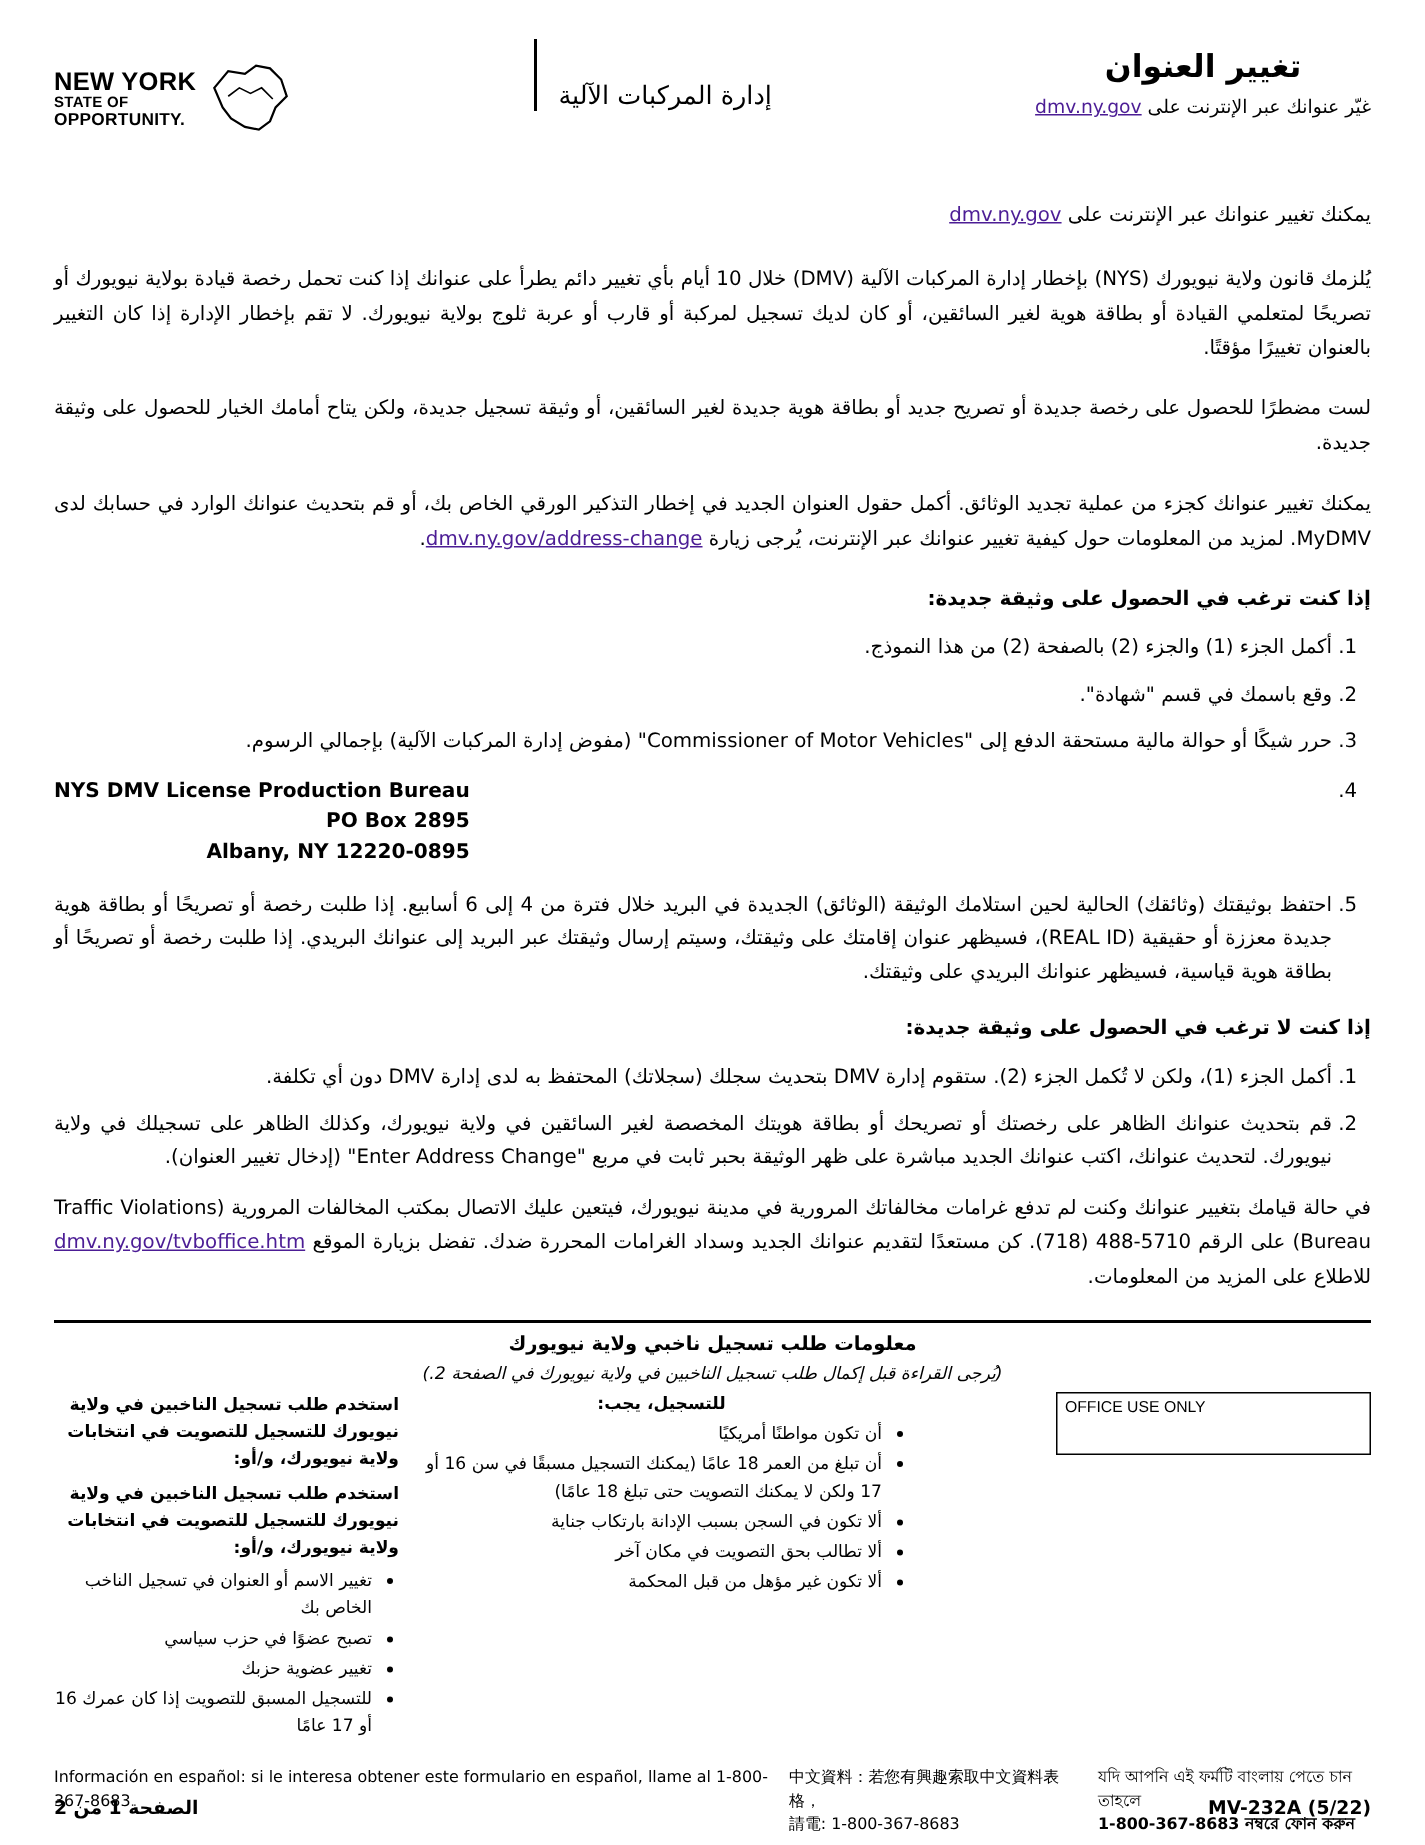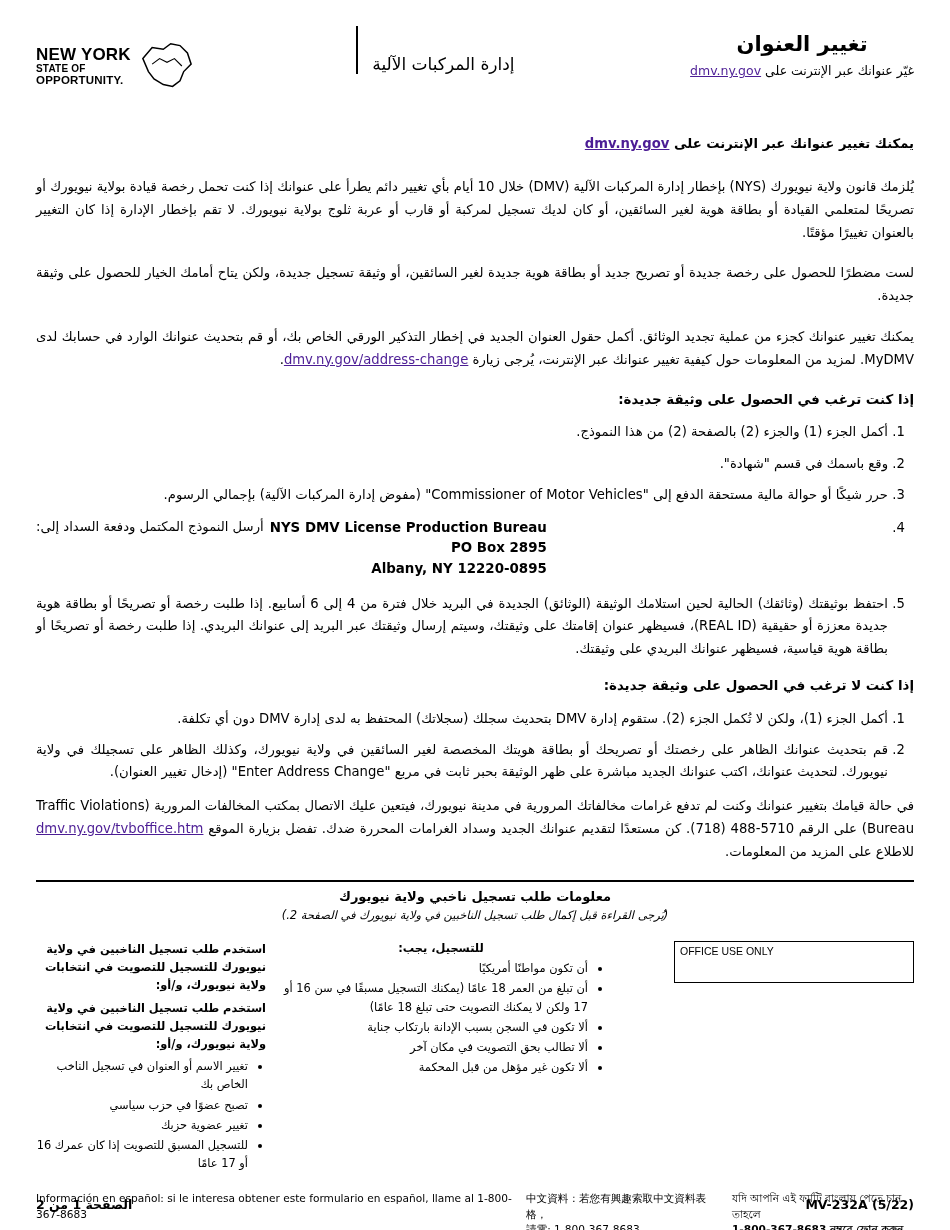--- a/index.html
+++ b/index.html
@@ -91,21 +91,20 @@
     margin-top: 40px;
     font-size: 13.2px;
     line-height: 1.75;
     text-align: justify;
     text-align-last: right;
   }
   .center-line {
     text-align: center;
     margin-bottom: 20px;
     font-size: 13.2px;
-    font-weight: bold;
   }
   p.para {
     margin: 0 0 17px 0;
   }
   .sec-head {
     font-weight: bold;
     font-size: 13.4px;
     margin: 14px 0 10px 0;
     text-align: right;
   }
@@ -145,37 +144,37 @@
     text-align: center;
     font-weight: bold;
     font-size: 13px;
     margin-top: 7px;
   }
   .vr-sub {
     text-align: center;
     font-size: 11.5px;
     font-style: italic;
     margin-top: 4px;
-    margin-bottom: 19px;
+    margin-bottom: 6px;
   }
   .vr-cols {
     display: flex;
     flex-direction: row;
     gap: 10px;
     margin-top: 6px;
   }
   .vr-col {
     flex: 1 1 0;
   }
   .vr-col.right { flex: 0 0 230px; }
   .vr-col.mid { flex: 0 0 330px; }
   .office-box {
     border: 1.5px solid #000;
     height: 42px;
-    width: 240px;
+    width: 210px;
     font-size: 10.5px;
     padding: 3px 5px;
     box-sizing: border-box;
     direction: ltr;
     text-align: left;
     font-family: "Liberation Sans", sans-serif;
   }
   .vr-head {
     font-size: 11.4px;
     font-weight: bold;
@@ -275,21 +274,20 @@
         <a class="lnk" href="#">dmv.ny.gov/address-change</a><span>.</span>
       </p>
 
       <div class="sec-head">إذا كنت ترغب في الحصول على وثيقة جديدة:</div>
       <ol class="num">
         <li>أكمل الجزء (1) والجزء (2) بالصفحة (2) من هذا النموذج.</li>
         <li>وقع باسمك في قسم "شهادة".</li>
         <li>حرر شيكًا أو حوالة مالية مستحقة الدفع إلى "Commissioner of Motor Vehicles" (مفوض إدارة المركبات الآلية) بإجمالي الرسوم.</li>
         <li>
           <div class="li-inline-addr">
-            <span>أرسل النموذج المكتمل ودفعة السداد إلى:</span>
             <span class="addr-block">
               <span>NYS DMV License Production Bureau</span><br>
               <span>PO Box 2895</span><br>
               <span>Albany, NY 12220-0895</span>
             </span>
           </div>
         </li>
         <li>احتفظ بوثيقتك (وثائقك) الحالية لحين استلامك الوثيقة (الوثائق) الجديدة في البريد خلال فترة من 4 إلى 6 أسابيع. إذا طلبت رخصة أو تصريحًا أو بطاقة هوية جديدة معززة أو حقيقية (REAL ID)، فسيظهر عنوان إقامتك على وثيقتك، وسيتم إرسال وثيقتك عبر البريد إلى عنوانك البريدي. إذا طلبت رخصة أو تصريحًا أو بطاقة هوية قياسية، فسيظهر عنوانك البريدي على وثيقتك.</li>
       </ol>
 

